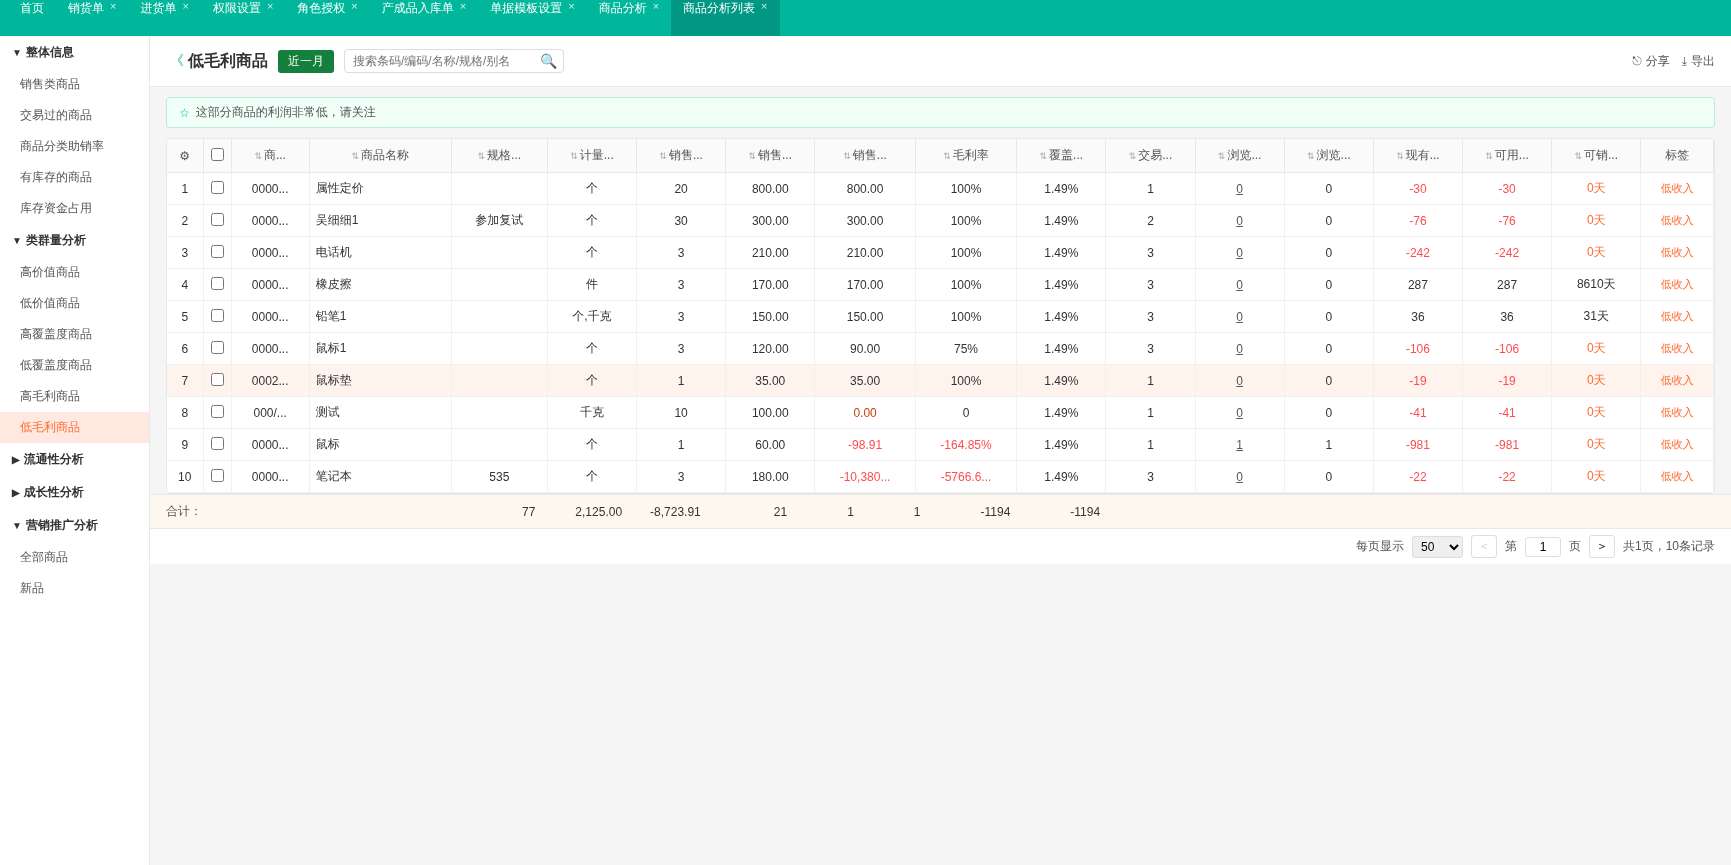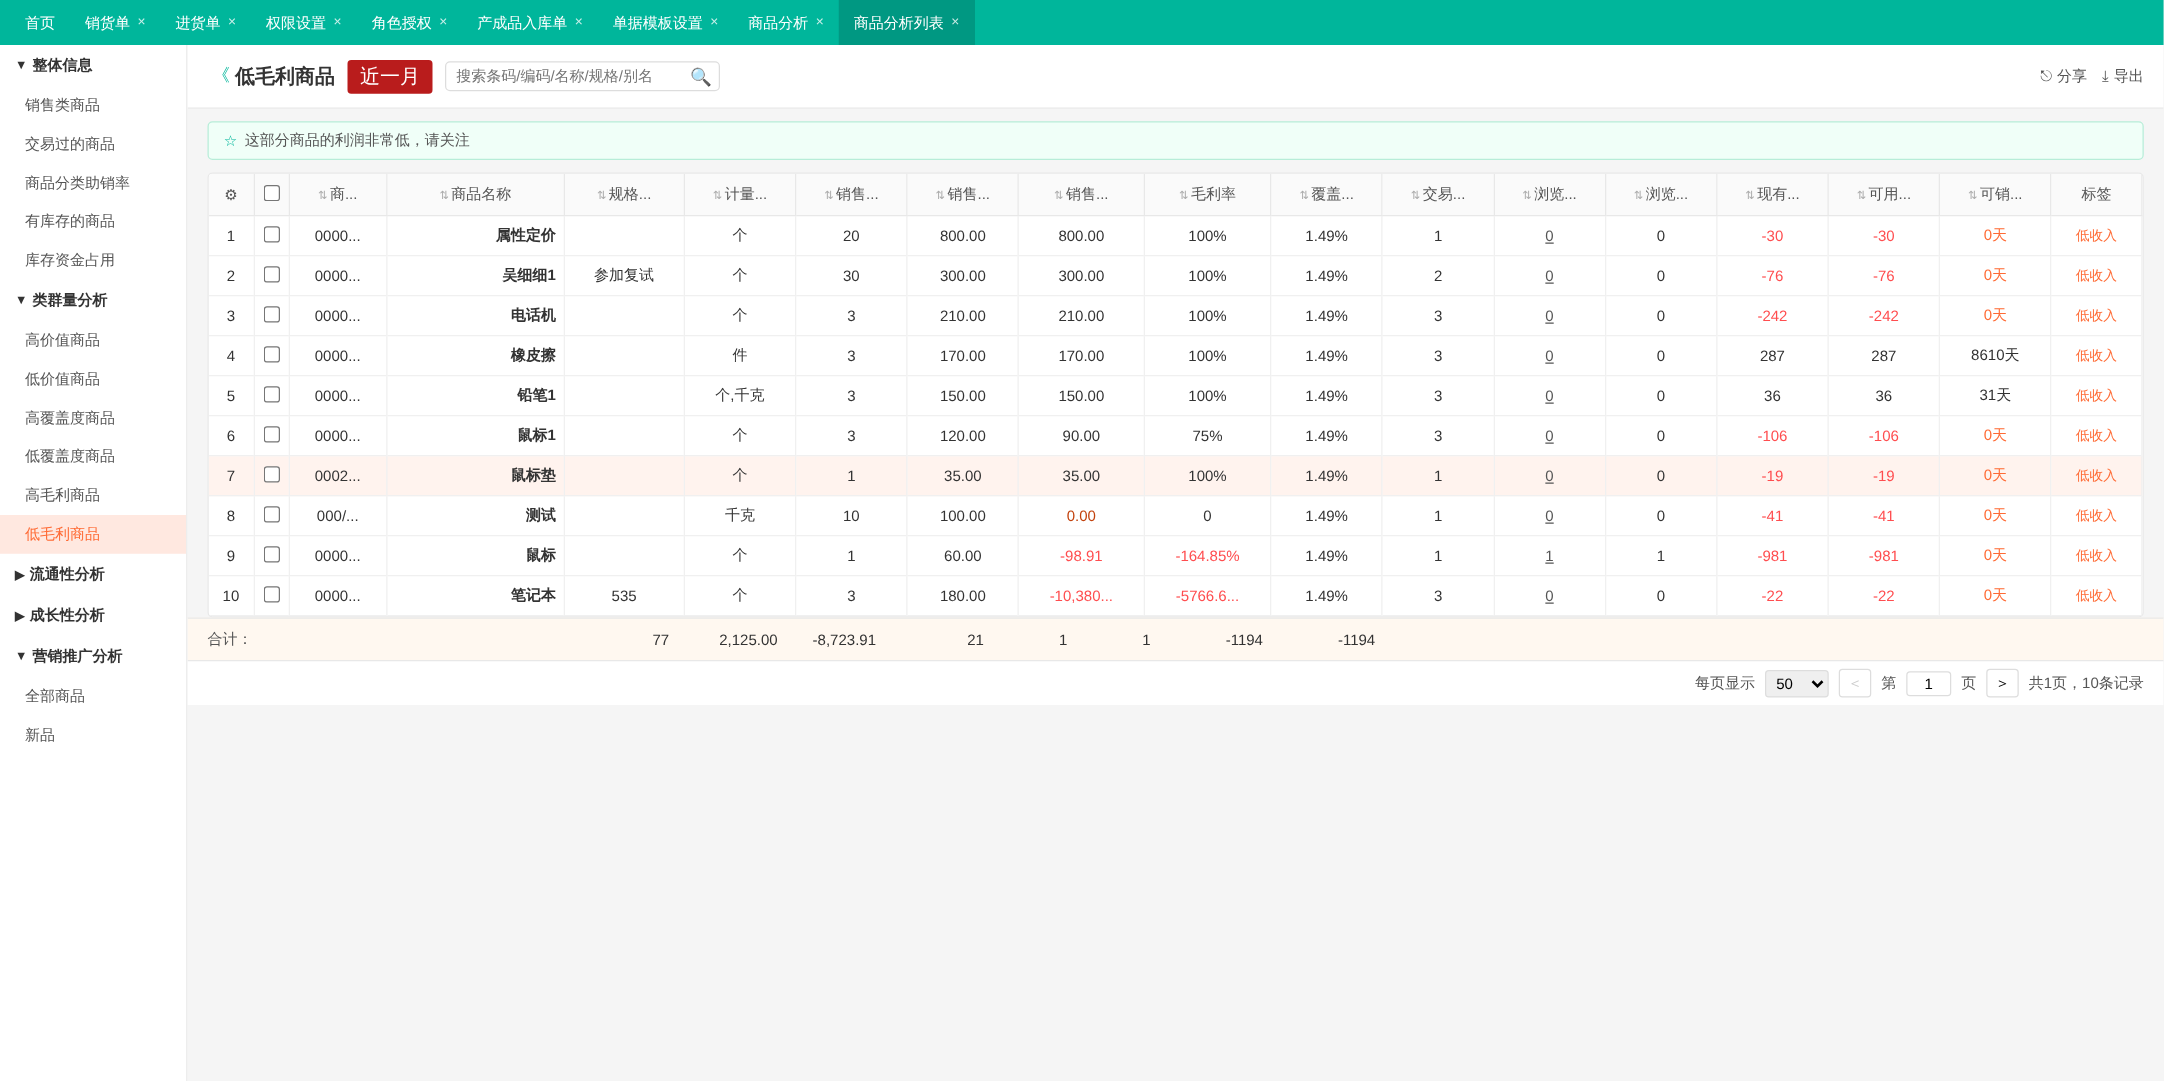--- a/index.html
+++ b/index.html
@@ -11,21 +11,20 @@
       display: flex;
       align-items: center;
       height: 36px;
       padding: 0 8px;
     }
     .top-nav .nav-item {
       color: #fff;
       padding: 0 12px;
       height: 36px;
       display: flex;
-      align-items: center;
       cursor: pointer;
       font-size: 13px;
       white-space: nowrap;
     }
     .top-nav .nav-item.active { background: #009882; }
     .top-nav .nav-item .close-x { margin-left: 6px; font-size: 11px; opacity: 0.8; }
 
     
     .layout { display: flex; height: calc(100vh - 36px); }
 
@@ -70,27 +69,27 @@
       align-items: center;
       border-bottom: 1px solid #e8e8e8;
     }
     .page-title {
       font-size: 16px;
       font-weight: bold;
       color: #333;
       margin-right: 10px;
     }
     .period-btn {
-      background: #b91c1c;
+      background: #15803d;
       color: #fff;
       border: none;
       border-radius: 3px;
       padding: 3px 10px;
       cursor: pointer;
-      font-size: 16px;
+      font-size: 12px;
       margin-right: 10px;
     }
     .search-box {
       border: 1px solid #ddd;
       border-radius: 4px;
       padding: 4px 30px 4px 8px;
       width: 220px;
       font-size: 12px;
       color: #999;
       position: relative;
@@ -177,21 +176,21 @@
       border-bottom: 1px solid #f0f0f0;
     }
     tbody tr.highlighted { background: #fff3ee; }
     tbody td {
       padding: 7px 6px;
       text-align: center;
       border-right: 1px solid #f0f0f0;
       color: #333;
       white-space: nowrap;
     }
-    tbody td.left { text-align: right; font-weight: bold; }
+    tbody td.left { text-align: left; }
     .tag-low-income {
       color: #ff6b35;
       font-size: 11px;
     }
 
     
     .footer-total {
       background: #fff8f0;
       border-top: 1px solid #e8e8e8;
       padding: 8px 16px;

